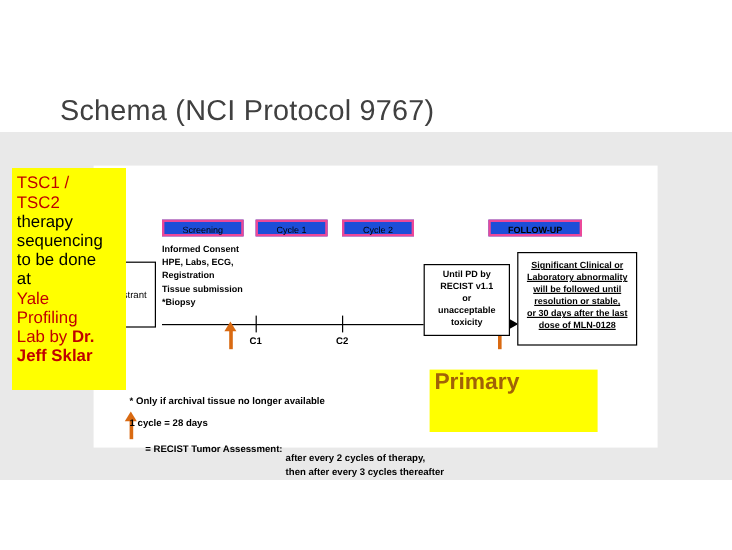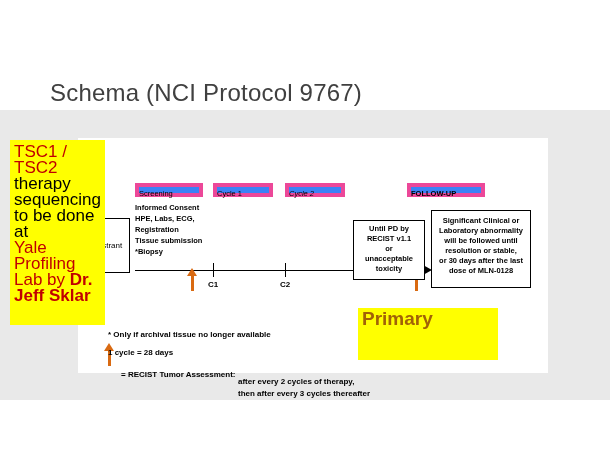--- a/index.html
+++ b/index.html
@@ -45,32 +45,32 @@
     position: absolute;
     left: 78px;
     top: 28px;
     width: 470px;
     height: 235px;
     background: #ffffff;
   }
   
   .pbox {
     position: absolute;
-    border: 4px solid #ec4899;
-    background: #3b82f6;
+    border: 2px solid #ec4899;
+    background: #1d4ed8;
     font-size: 7.5px;
     color: #000000;
-    text-align: left;
+    text-align: center;
     line-height: 14px;
     height: 14px;
     box-sizing: border-box;
   }
   .box-screening { left: 57px; top: 45px; width: 68px; }
   .box-cycle1    { left: 135px; top: 45px; width: 60px; }
-  .box-cycle2    { left: 207px; top: 45px; width: 60px; font-style: italic; }
+  .box-cycle2    { left: 207px; top: 45px; width: 60px; }
   .box-followup  { left: 329px; top: 45px; width: 78px; font-weight: bold; }
 
   .reg-box {
     position: absolute;
     left: 0px;
     top: 80px;
     width: 52px;
     height: 55px;
     border: 1px solid #000000;
     background: #ffffff;
@@ -197,21 +197,21 @@
     position: absolute;
     background: #ffff00;
     box-sizing: border-box;
   }
   .callout-left {
     left: 10px;
     top: 140px;
     width: 95px;
     height: 185px;
     padding: 4px 4px 0 4px;
-    font-size: 17px;
+    font-size: 14px;
     line-height: 16px;
   }
   .callout-left .c-red { color: #c00000; }
   .callout-left .c-black { color: #000000; }
   .callout-left .bold { font-weight: bold; }
 
   .callout-right {
     left: 358px;
     top: 308px;
     width: 140px;
@@ -256,21 +256,21 @@
 
       <div class="uarrow ua-1"></div>
       <div class="uarrow ua-2"></div>
       <div class="uarrow ua-3"></div>
 
       <div class="until-box" style="white-space: pre-line;">Until PD by
 RECIST v1.1
 or
 unacceptable
 toxicity</div>
-      <div class="sig-box" style="white-space: pre-line;">Significant Clinical or
+      <div class="sig-box" style="white-space: pre-line; text-decoration: underline;">Significant Clinical or
 Laboratory abnormality
 will be followed until
 resolution or stable,
 or 30 days after the last
 dose of MLN-0128</div>
 
       <div class="footnote fn-1">* Only if archival tissue no longer available</div>
       <div class="footnote fn-2">1 cycle = 28 days</div>
       <div class="footnote fn-3">= RECIST Tumor Assessment:</div>
       <div class="footnote fn-4" style="white-space: pre-line;">after every 2 cycles of therapy,

